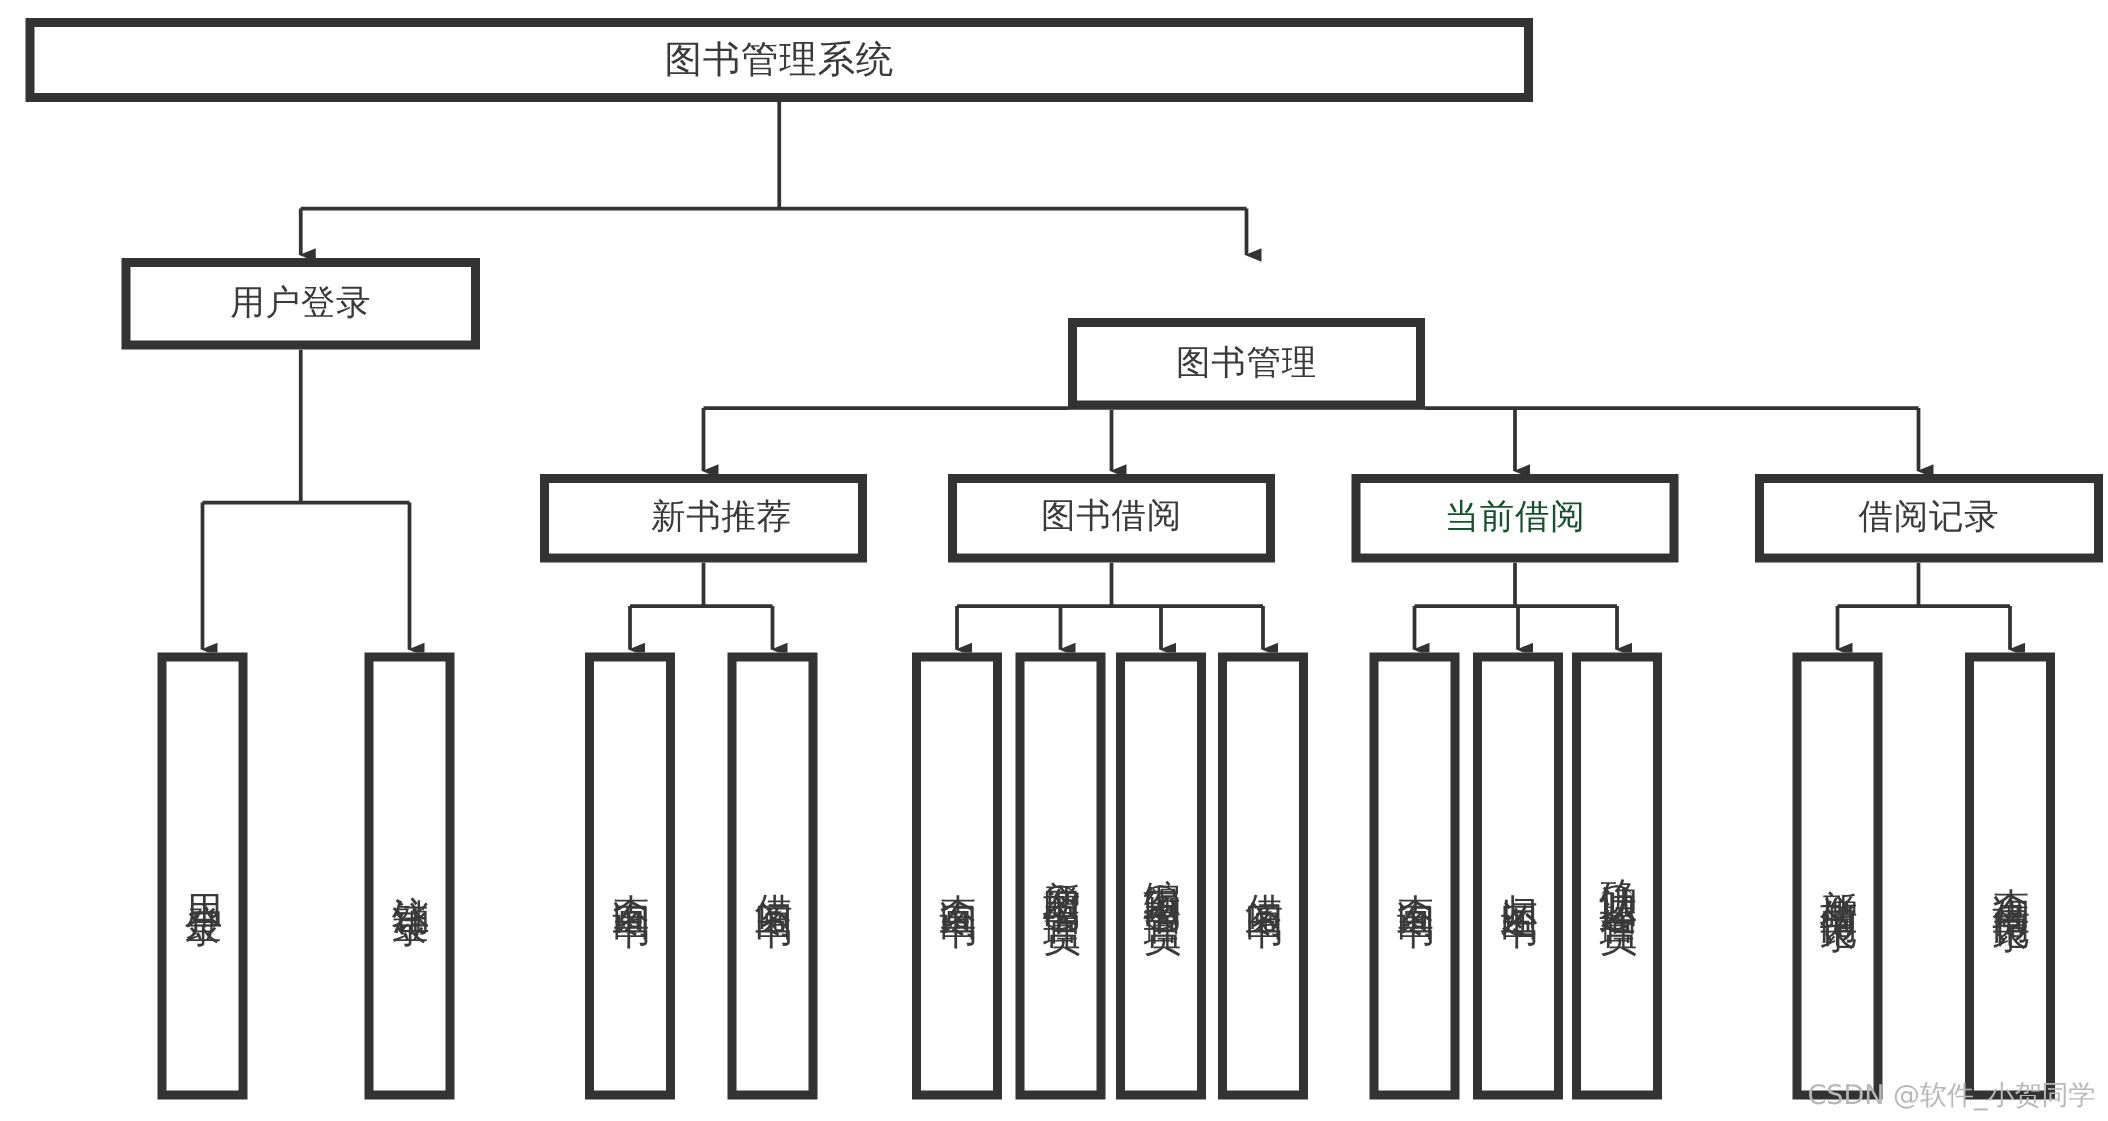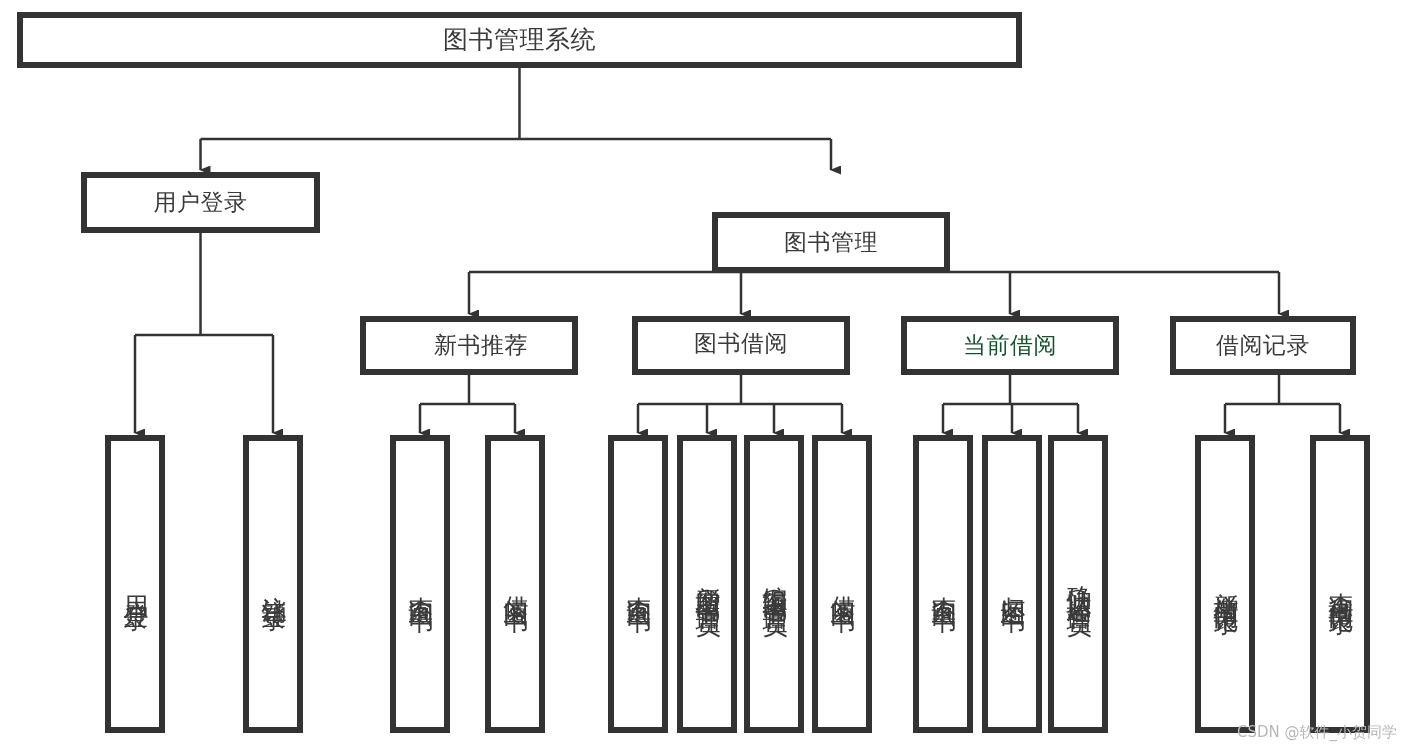--- a/index.html
+++ b/index.html
@@ -63,21 +63,21 @@
     font-size: 25px;
     line-height: 1.15;
     letter-spacing: 4px;
     white-space: nowrap;
     text-align: center;
   }
   #watermark {
     position: absolute;
     right: 8px;
     bottom: 5px;
-    font-size: 15px;
+    font-size: 18px;
     color: #b8b8b8;
     font-family: "DejaVu Sans", "Liberation Sans", sans-serif;
     white-space: nowrap;
     pointer-events: none;
   }
 </style>
 </head>
 <body>
 
 <div id="diagram-root">
@@ -135,21 +135,21 @@
       </div>
       <div class="node horizontal" style="left: 360px; top: 316px; width: 218px; height: 59px; border-color: rgb(51, 51, 51); padding-left: 24px;">
         <span class="node-label" style="color: rgb(58, 58, 58);">新书推荐</span>
       </div>
       <div class="node horizontal" style="left: 632px; top: 316px; width: 218px; height: 59px; border-color: rgb(51, 51, 51);">
         <span class="node-label" style="color: rgb(58, 58, 58); font-family: Liberation Mono, monospace;">图书借阅</span>
       </div>
       <div class="node horizontal" style="left: 901px; top: 316px; width: 218px; height: 59px; border-color: rgb(51, 51, 51);">
         <span class="node-label" style="color: #14532d;">当前借阅</span>
       </div>
-      <div class="node horizontal" style="left: 1170px; top: 316px; width: 186px; height: 59px; border-color: rgb(51, 51, 51);">
+      <div class="node horizontal" style="left: 1170px; top: 316px; width: 232px; height: 59px; border-color: rgb(51, 51, 51);">
         <span class="node-label" style="color: rgb(58, 58, 58);">借阅记录</span>
       </div>
       <div class="node vertical" style="left: 105px; top: 435px; width: 60px; height: 298px; border-color: rgb(51, 51, 51);">
         <span class="node-label" style="color: rgb(58, 58, 58);">用户登录</span>
       </div>
       <div class="node vertical" style="left: 243px; top: 435px; width: 60px; height: 298px; border-color: rgb(51, 51, 51);">
         <span class="node-label" style="color: rgb(58, 58, 58);">注销登录</span>
       </div>
       <div class="node vertical" style="left: 390px; top: 435px; width: 60px; height: 298px; border-color: rgb(51, 51, 51);">
         <span class="node-label" style="color: rgb(58, 58, 58);">查询图书</span>

